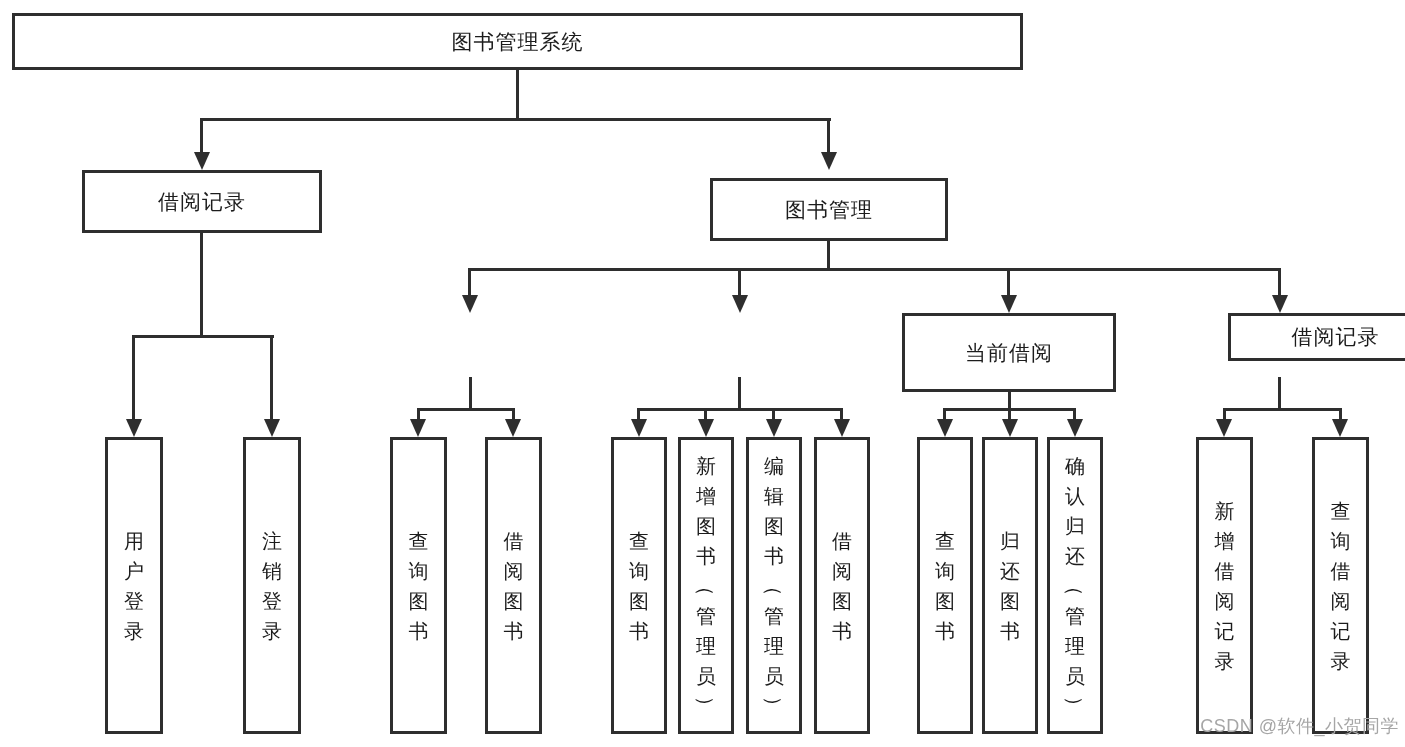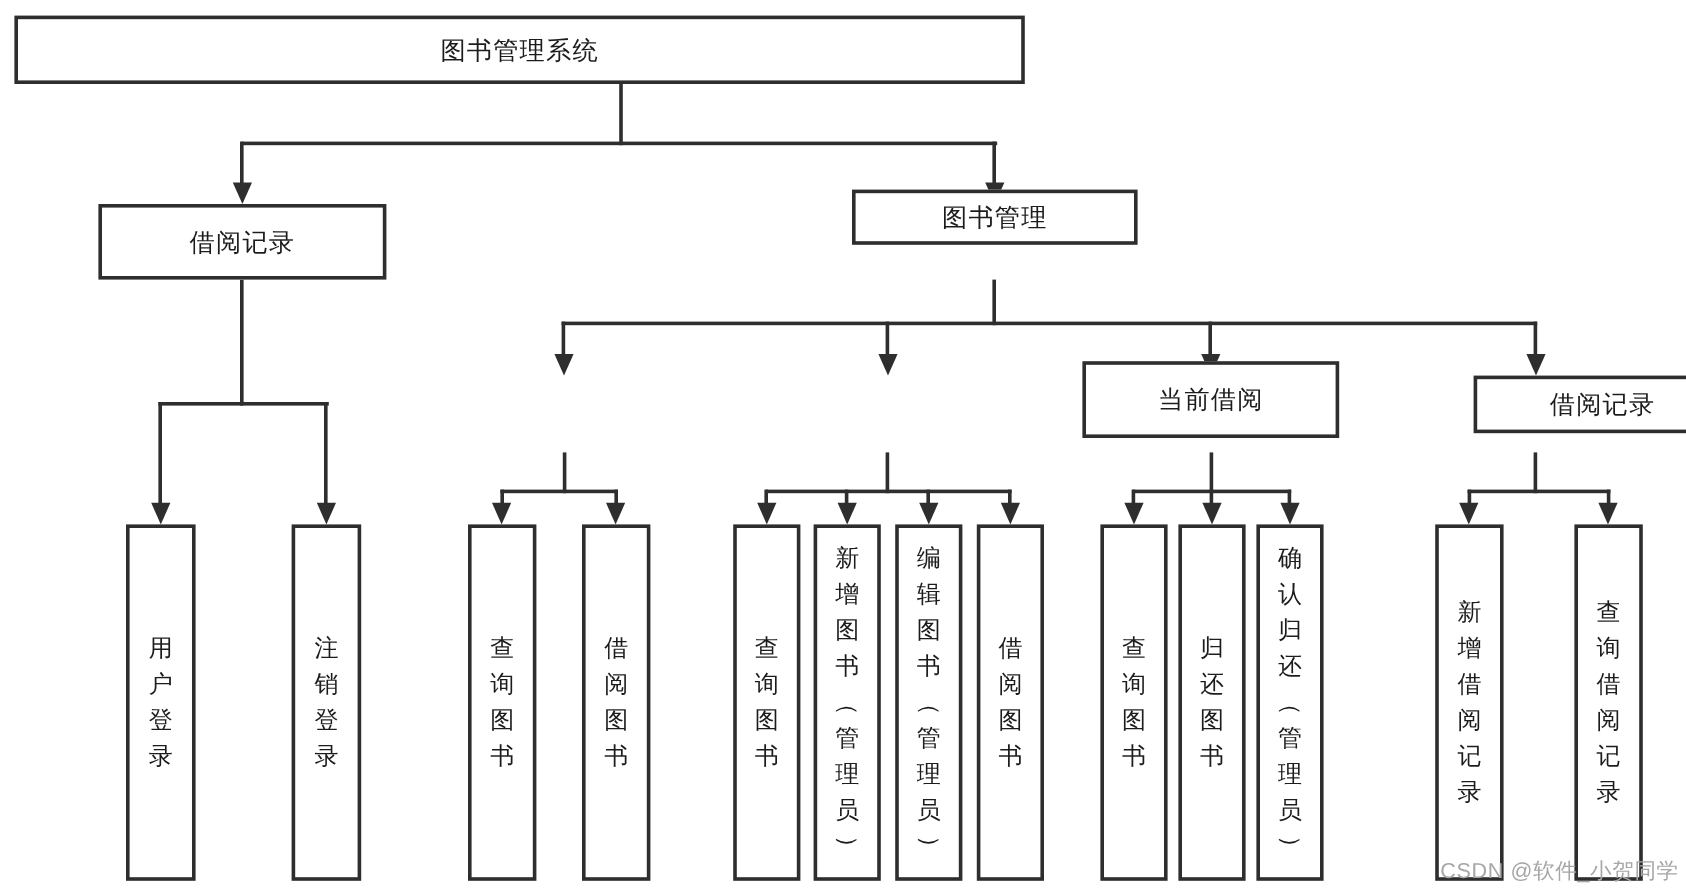--- a/index.html
+++ b/index.html
@@ -89,32 +89,32 @@
   <div class="arrowhead" style="left:1002px;top:419px"></div>
   <div class="arrowhead" style="left:1067px;top:419px"></div>
 
   <div class="vline" style="left:1278px;top:377px;height:34px"></div>
   <div class="hline" style="left:1223px;top:408px;width:119px"></div>
   <div class="vline" style="left:1223px;top:408px;height:14px"></div>
   <div class="vline" style="left:1339px;top:408px;height:14px"></div>
   <div class="arrowhead" style="left:1216px;top:419px"></div>
   <div class="arrowhead" style="left:1332px;top:419px"></div>
 
-  <div class="box" style="left:12px;top:13px;width:842px;height:57px">
+  <div class="box" style="left:12px;top:13px;width:1011px;height:57px">
     <span class="hlabel">图书管理系统</span>
   </div>
 
   <div class="box" style="left:82px;top:170px;width:240px;height:63px">
     <span class="hlabel">借阅记录</span>
   </div>
-  <div class="box" style="left:710px;top:158px;width:238px;height:46px">
+  <div class="box" style="left:710px;top:178px;width:238px;height:63px">
     <span class="hlabel">图书管理</span>
   </div>
 
-  <div class="box" style="left:902px;top:301px;width:214px;height:64px">
+  <div class="box" style="left:902px;top:313px;width:214px;height:79px">
     <span class="hlabel">当前借阅</span>
   </div>
   <div class="box" style="left:1228px;top:313px;width:215px;height:48px">
     <span class="hlabel">借阅记录</span>
   </div>
 
   <div class="box vbox" style="left:105px;width:58px">
     <div class="vlabel">
         <div class="vc">用</div>
         <div class="vc">户</div>

